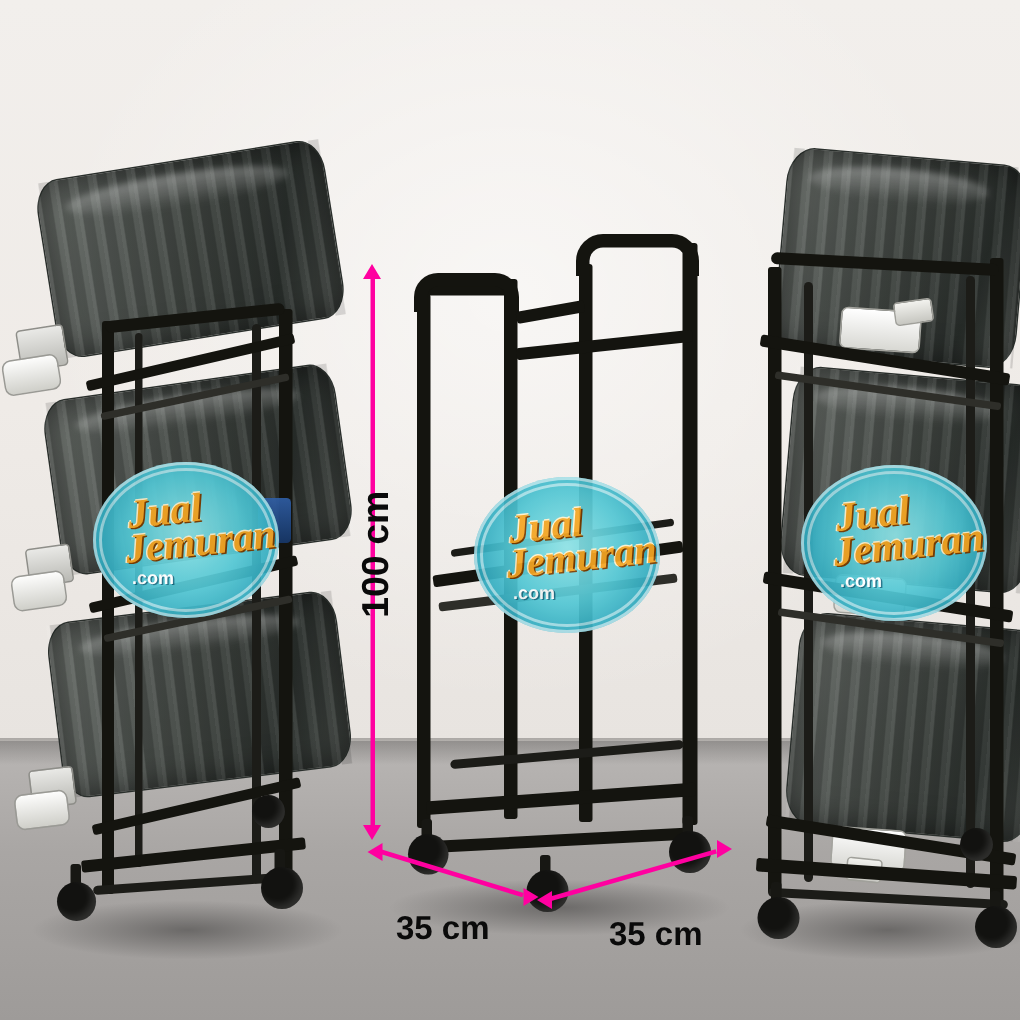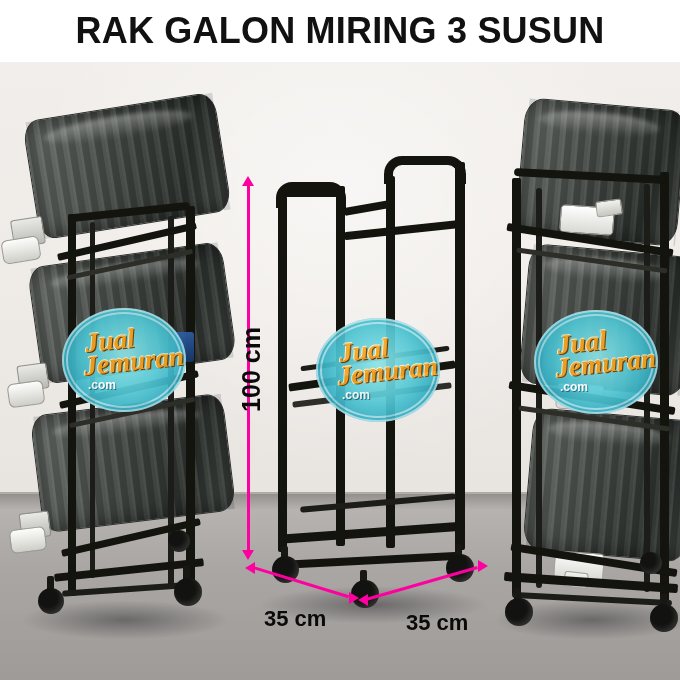--- a/index.html
+++ b/index.html
@@ -261,23 +261,20 @@
 </head>
 <body>
 
 <div id="stage">
 
   <div class="bg-wall"></div>
   <div class="wall-vignette"></div>
   <div class="bg-floor"></div>
   <div class="bg-floor-shadow"></div>
 
-  <div class="title-band">
-    <div class="title-text">RAK GALON MIRING 3 SUSUN</div>
-  </div>
 
   <div>
 
     <div class="soft-shadow" style="left:20px; top:600px; width:210px; height:40px;"></div>
 
     <div class="gallon" style="left:30px; top:106px; width:192px; height:118px; border-radius:16px/22px; transform: rotate(-9deg);">
       <div class="ribs"></div>
       <div class="gloss" style="left:18px; top:8px; width:150px; height:22px;"></div>
     </div>
     <div class="neck" style="left:12px; top:218px; width:30px; height:26px; transform: rotate(-9deg);"></div>

